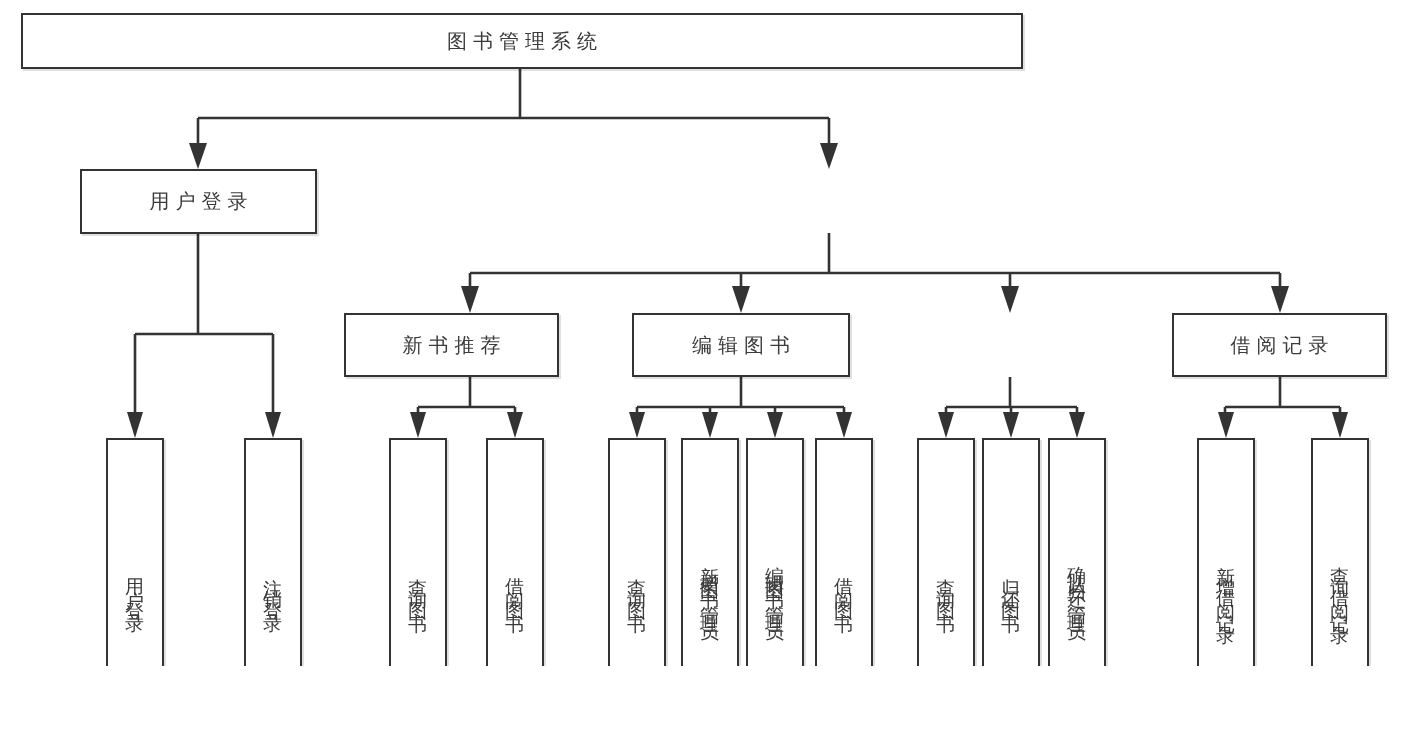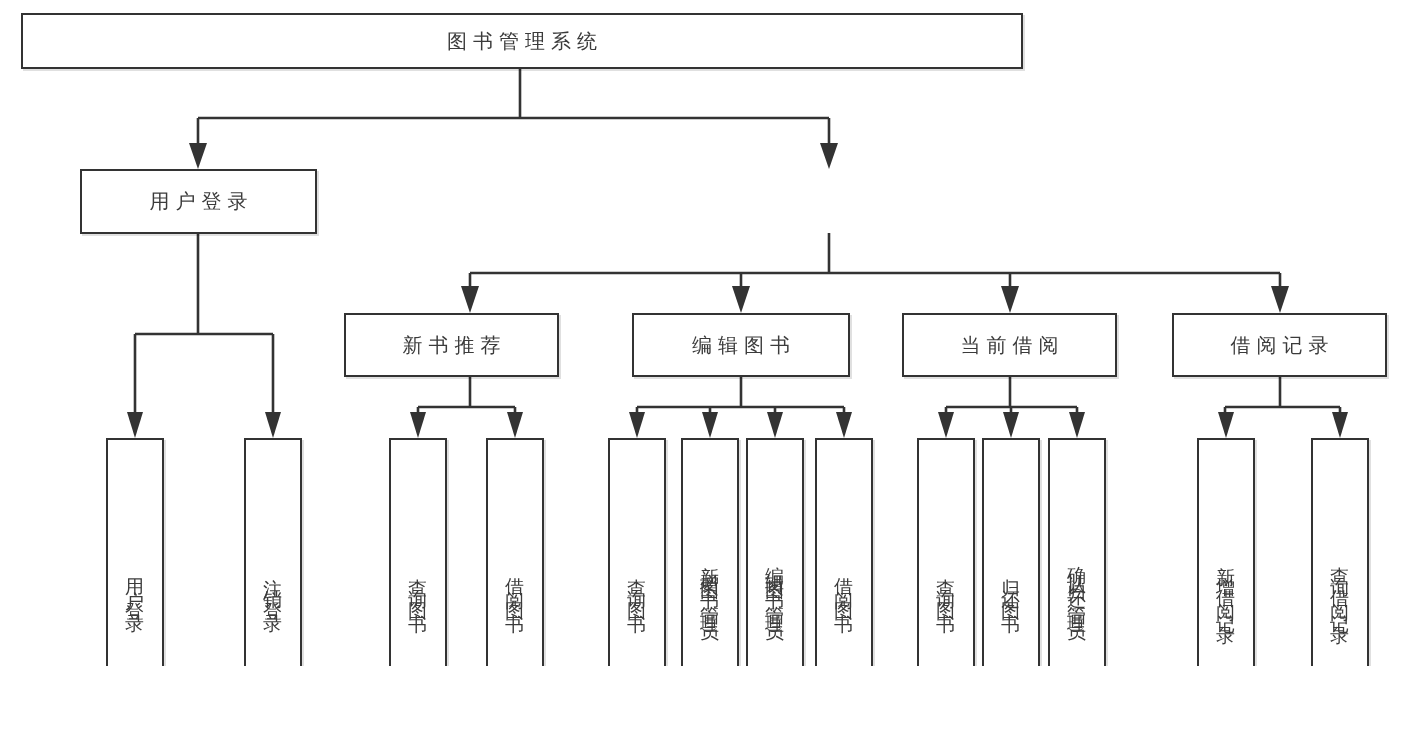--- a/index.html
+++ b/index.html
@@ -121,23 +121,20 @@
   <div class="box" style="left:80px; top:169px; width:237px; height:65px;">
     <span class="h-label">用户登录</span>
   </div>
 
   <div class="box" style="left:344px; top:313px; width:215px; height:64px;">
     <span class="h-label">新书推荐</span>
   </div>
   <div class="box" style="left:632px; top:313px; width:218px; height:64px;">
     <span class="h-label">编辑图书</span>
   </div>
-  <div class="box" style="left:902px; top:313px; width:215px; height:64px;">
-    <span class="h-label">当前借阅</span>
-  </div>
   <div class="box" style="left:1172px; top:313px; width:215px; height:64px;">
     <span class="h-label">借阅记录</span>
   </div>
 
   <div class="box leaf" style="left:106px;">
     <span class="v-label">用户登录</span>
   </div>
   <div class="box leaf" style="left:244px;">
     <span class="v-label">注销登录</span>
   </div>

